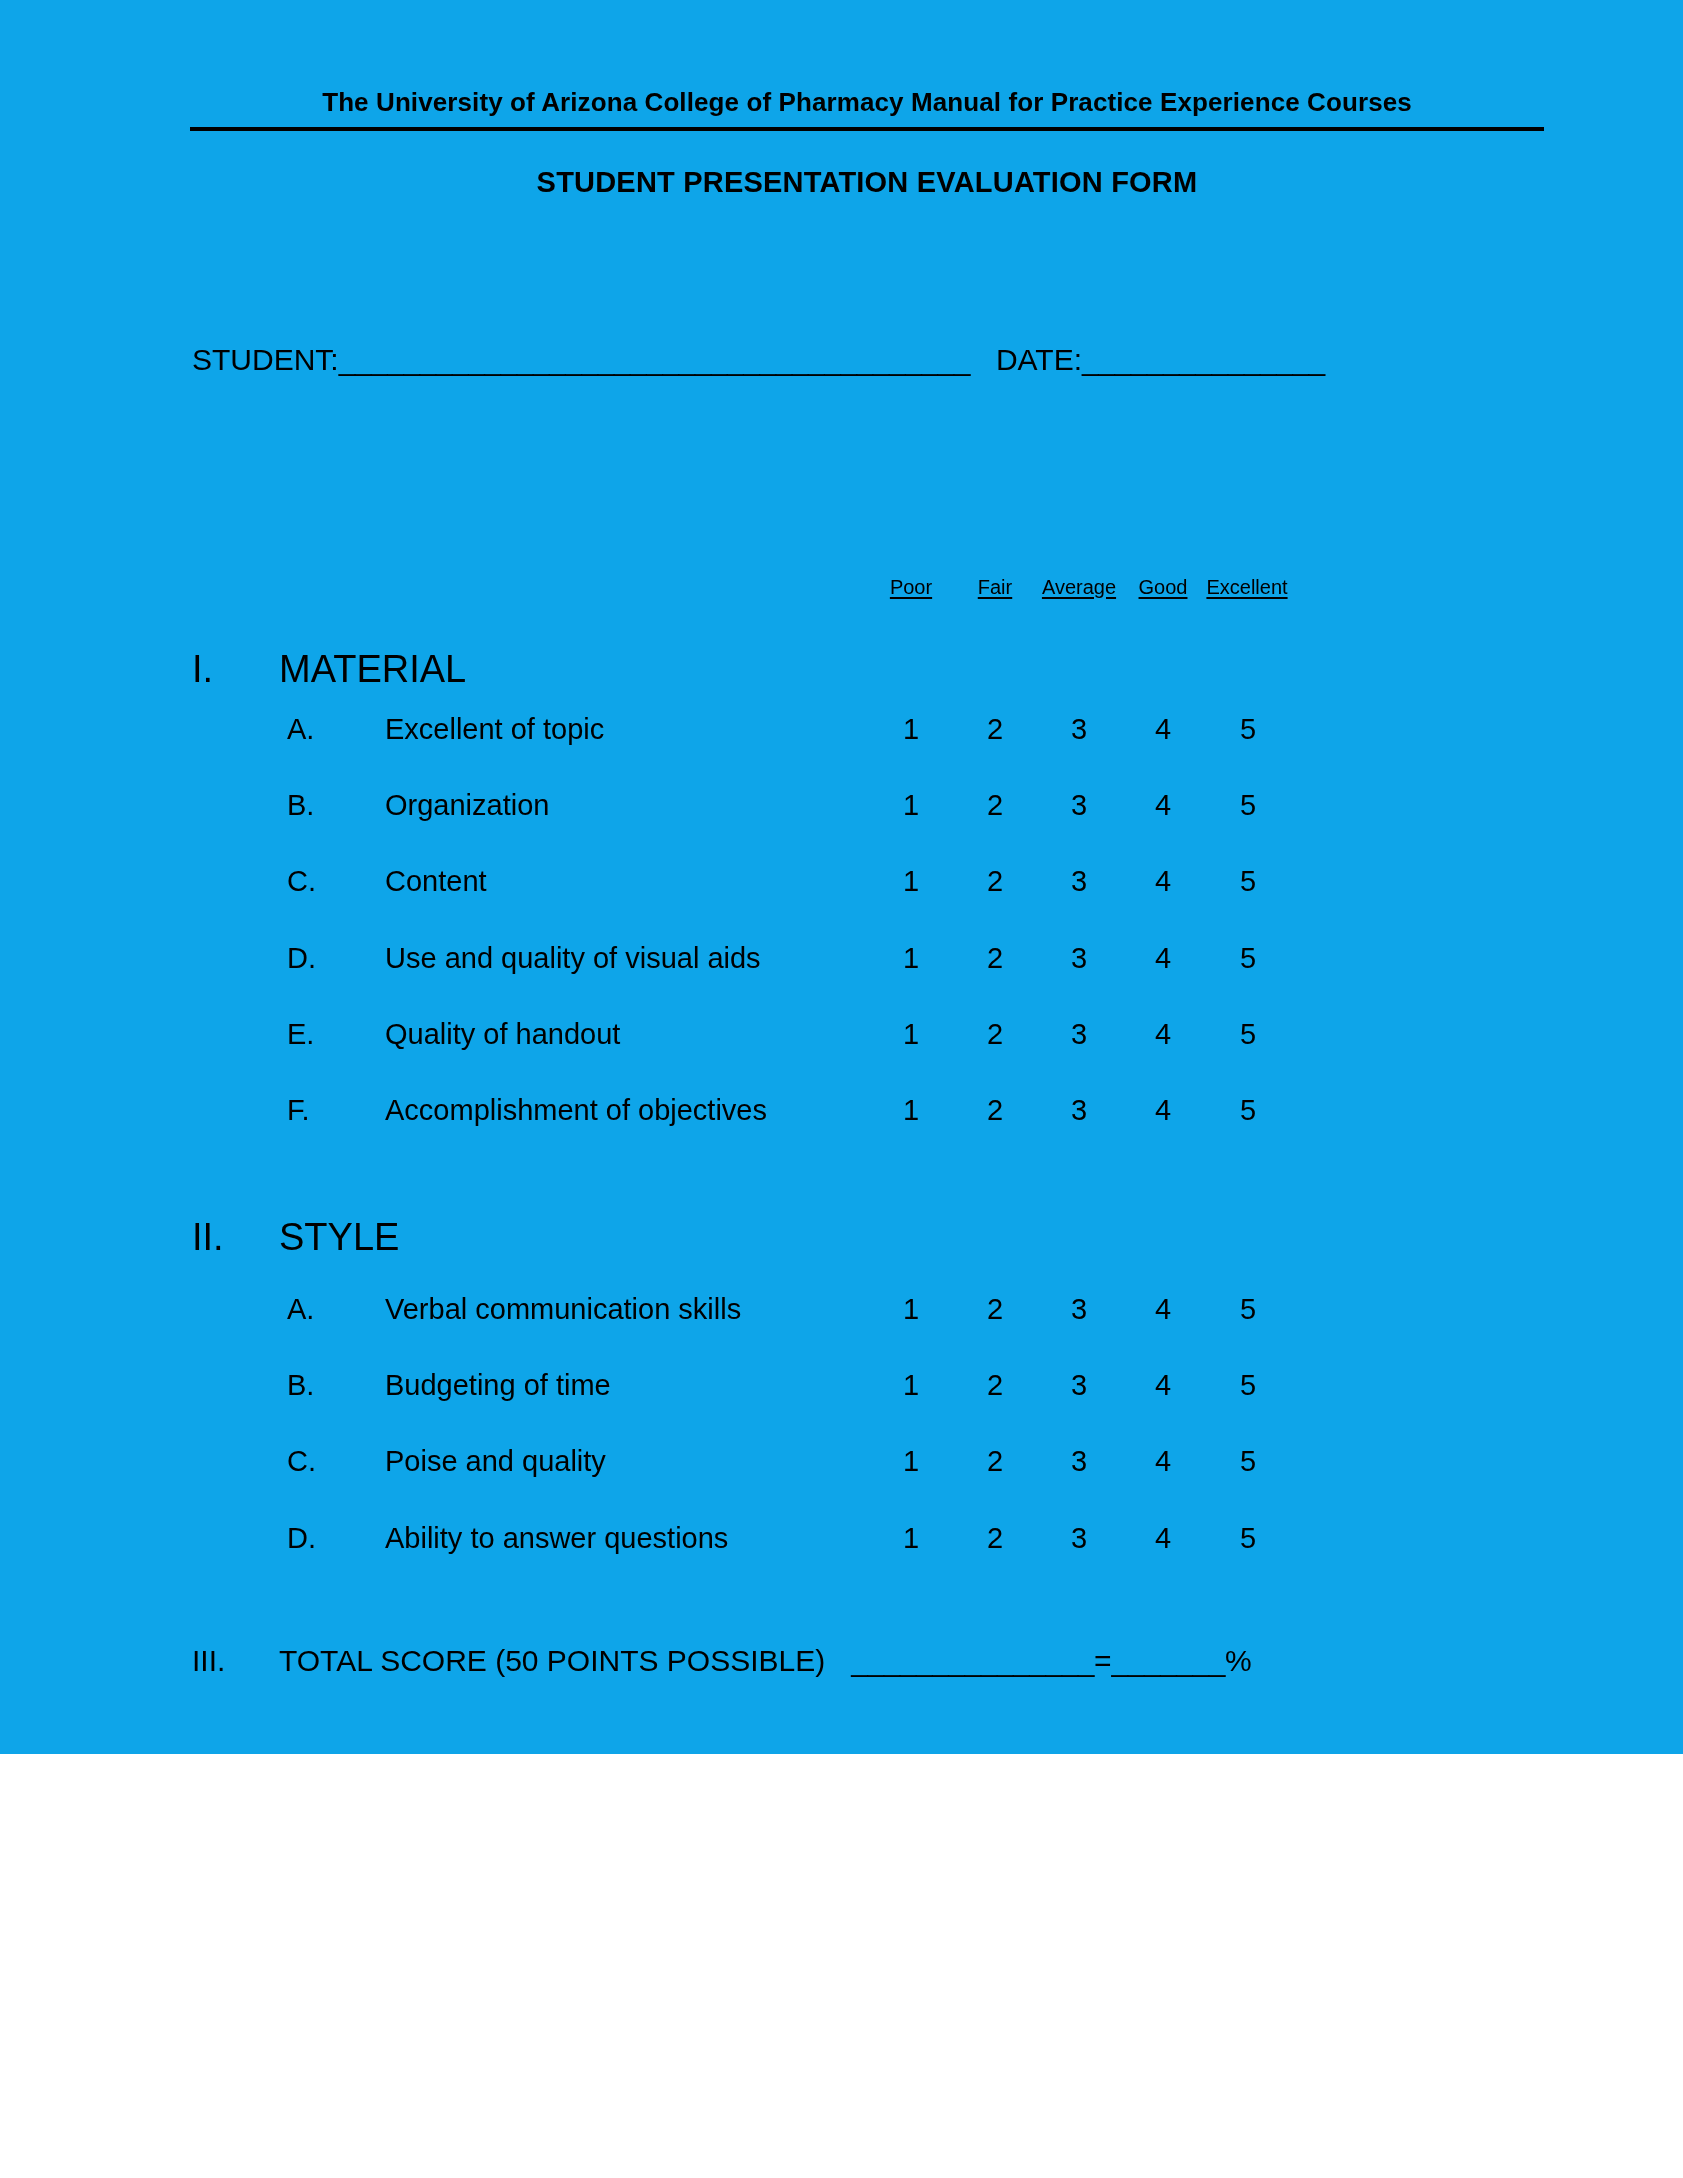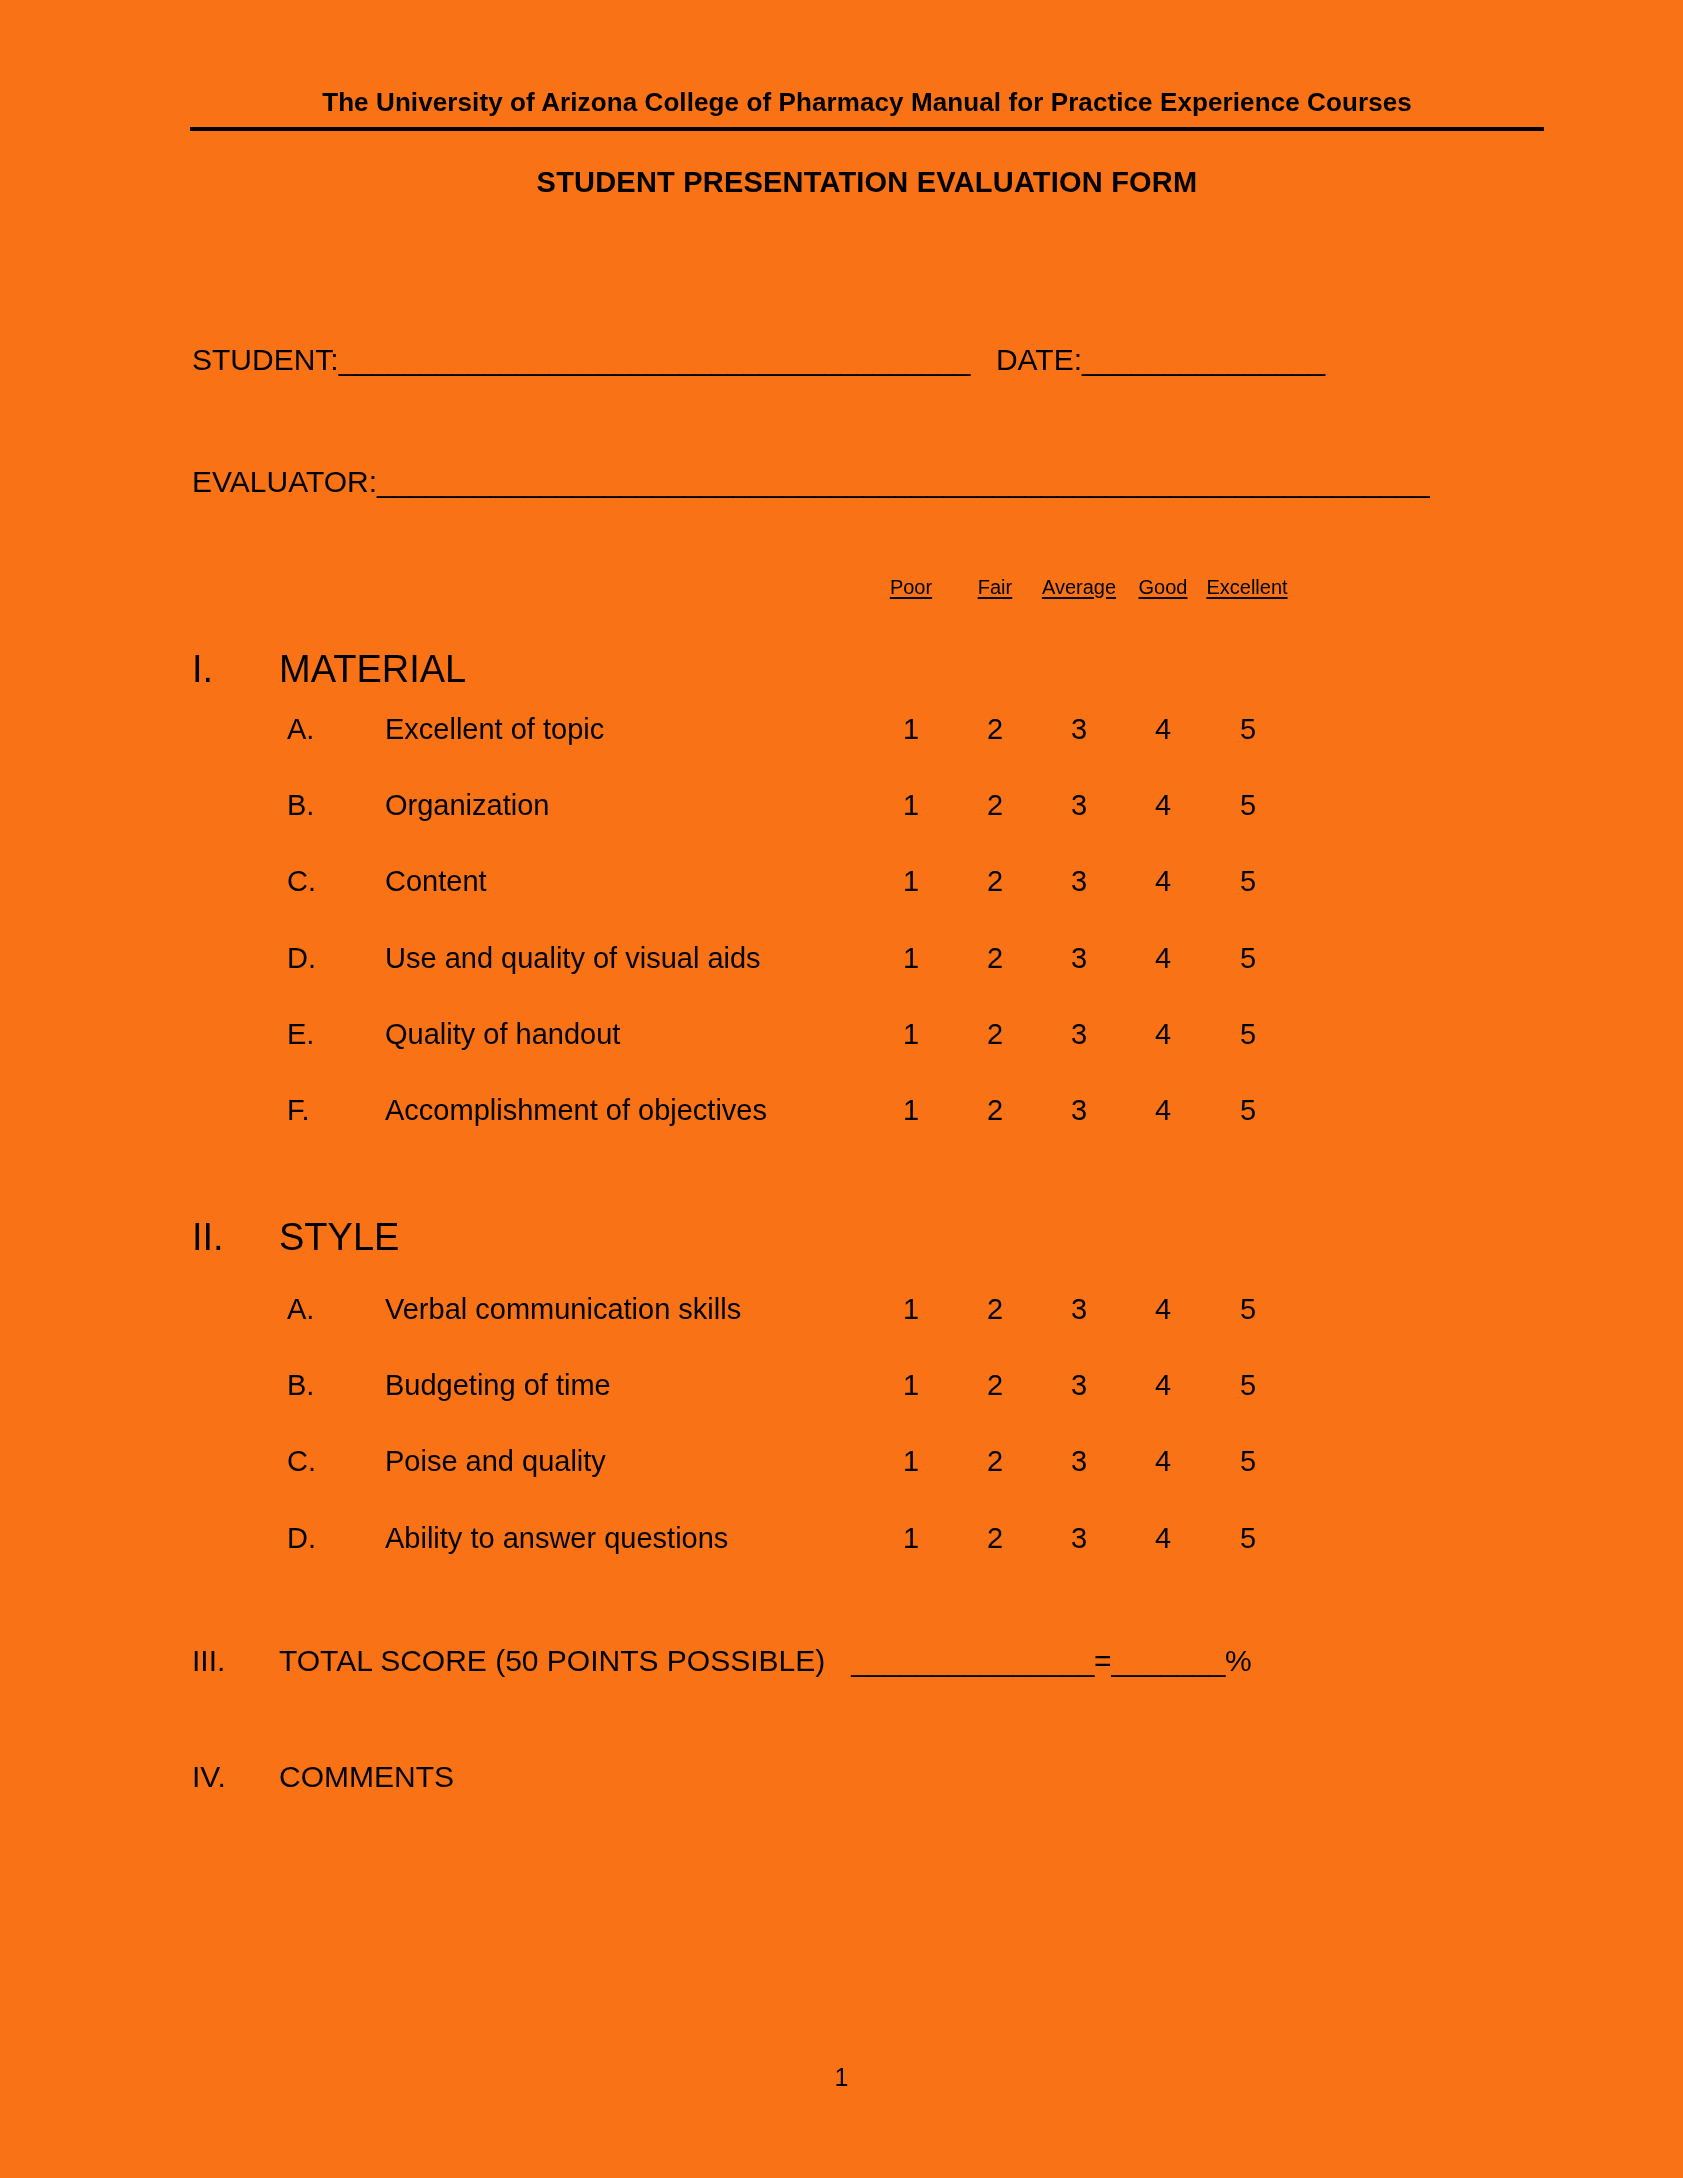--- a/index.html
+++ b/index.html
@@ -7,22 +7,22 @@
     padding: 0;
     background: #ffffff;
   }
   body {
     font-family: "Liberation Sans", sans-serif;
     color: #000000;
   }
   .page {
     position: relative;
     width: 1683px;
-    height: 2178px;
-    background: #f97316;
+    height: 1754px;
+    background: #0ea5e9;
     overflow: hidden;
     box-sizing: border-box;
   }
 
   
   .doc-header {
     position: absolute;
     left: 190px;
     top: 87px;
     width: 1354px;
@@ -163,23 +163,20 @@
 
   <div class="header-rule"></div>
 
   <div class="form-title">STUDENT PRESENTATION EVALUATION FORM</div>
 
   <div class="field-row" id="field-student">
     <span class="lbl">STUDENT:</span><span class="rule">_______________________________________</span><span class="gap"></span><span class="lbl">DATE:</span><span class="rule">_______________</span>
   </div>
 
 
-  <div class="field-row" id="field-evaluator">
-    <span class="lbl">EVALUATOR:</span><span class="rule">_________________________________________________________________</span>
-  </div>
 
   <div class="scale-head" style="left: 832px; width: 158px;">Poor</div>
   <div class="scale-head" style="left: 916px; width: 158px;">Fair</div>
   <div class="scale-head" style="left: 1000px; width: 158px;">Average</div>
   <div class="scale-head" style="left: 1084px; width: 158px;">Good</div>
   <div class="scale-head" style="left: 1168px; width: 158px;">Excellent</div>
 
   <div class="section-head" id="sec-1" style="top: 648px; left: 192px;">
     <span class="num">I.</span><span>MATERIAL</span>
   </div>

